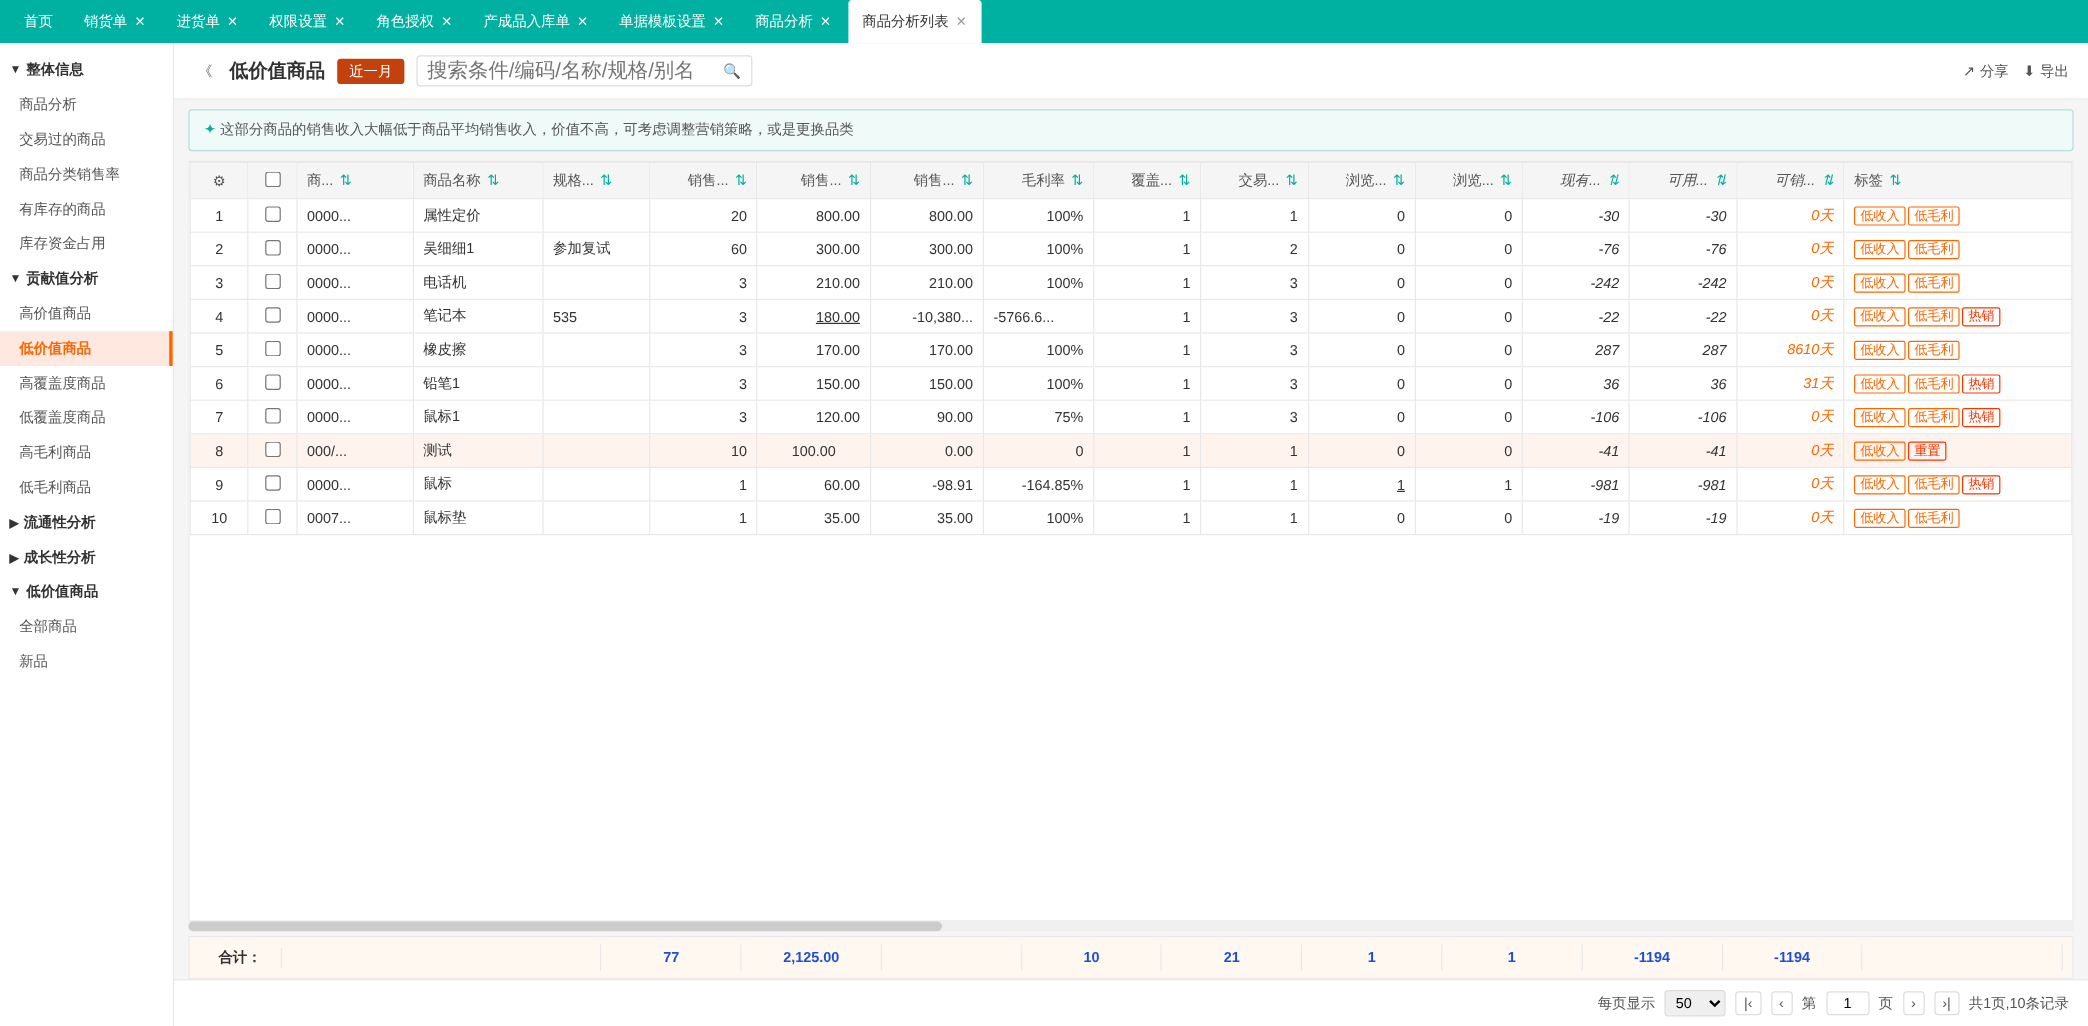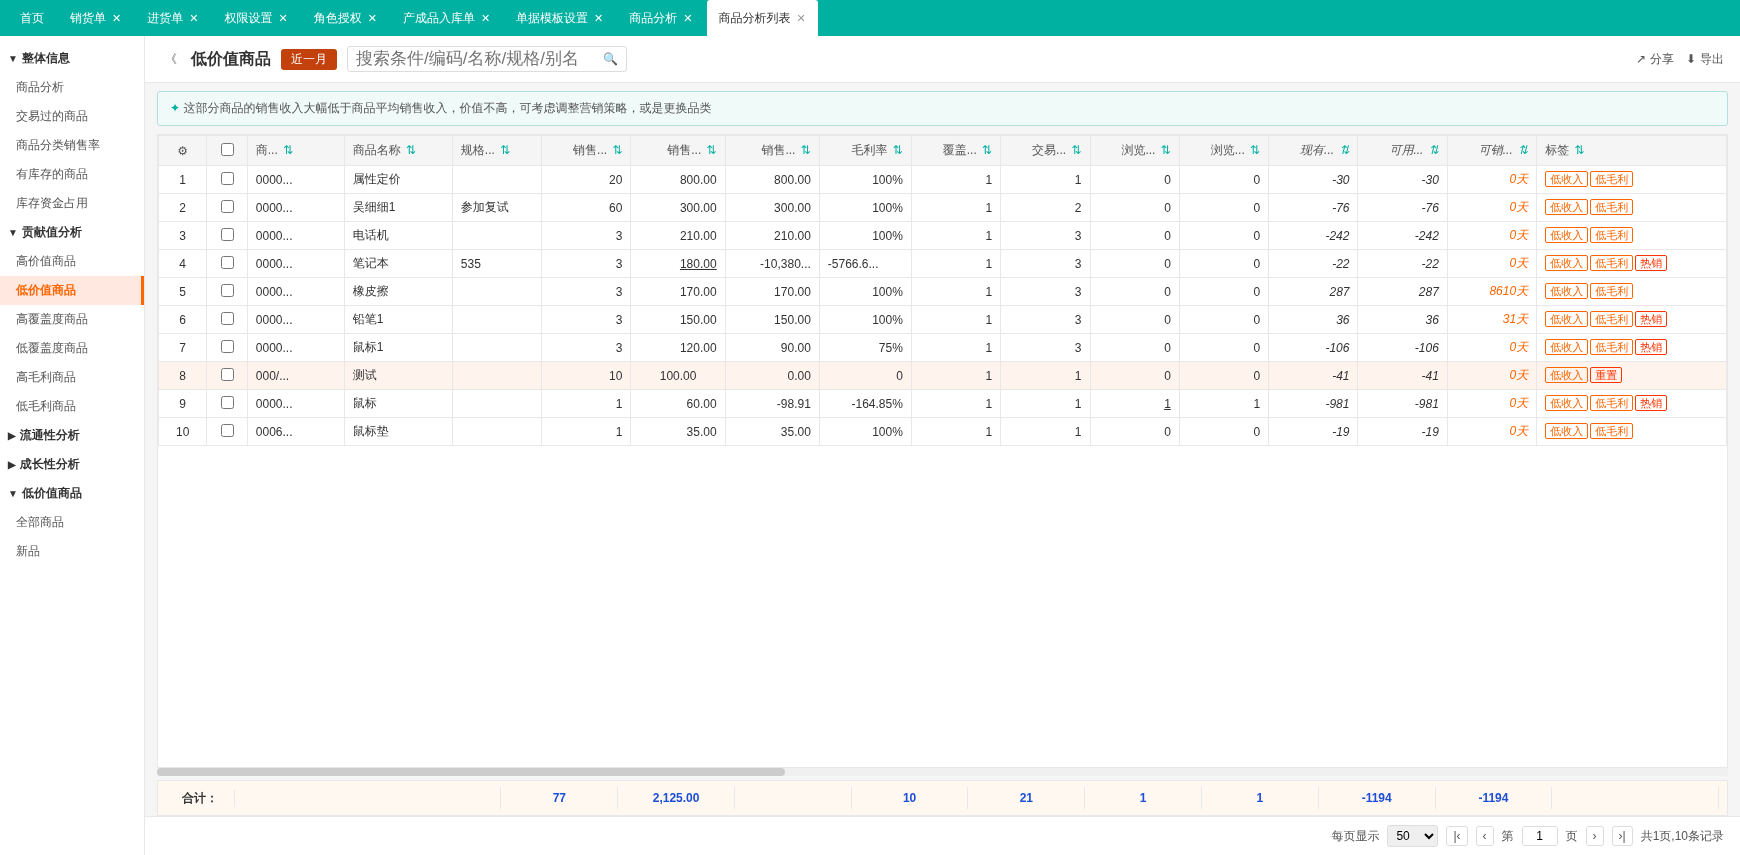--- a/index.html
+++ b/index.html
@@ -624,21 +624,21 @@
       <td class="col-stock" style="text-align:right;">-981</td>
       <td class="col-stock" style="text-align:right;">-981</td>
       <td class="col-stock" style="text-align:right;">
         <span class="orange-text">0天</span>
       </td>
       <td class="col-tags"><span class="tag tag-orange">低收入</span><span class="tag tag-orange">低毛利</span><span class="tag tag-red">热销</span></td>
     </tr>
             <tr>
       <td class="col-num">10</td>
       <td class="checkbox-cell"><input type="checkbox" style=""></td>
-      <td class="col-code">0006...</td>
+      <td class="col-code">0007...</td>
       <td class="col-name">鼠标垫</td>
       <td class="col-spec"></td>
       <td class="col-qty" style="text-align:right;">1</td>
       <td class="col-price" style="text-align:right;">35.00</td>
       <td class="col-price" style="text-align:right;">35.00</td>
       <td class="col-pct" style="text-align:right;">100%</td>
       <td class="col-count" style="text-align:right;">1</td>
       <td class="col-count" style="text-align:right;">1</td>
       <td class="col-count" style="text-align:right;"><span class="">0</span></td>
       <td class="col-count" style="text-align:right;">0</td>

